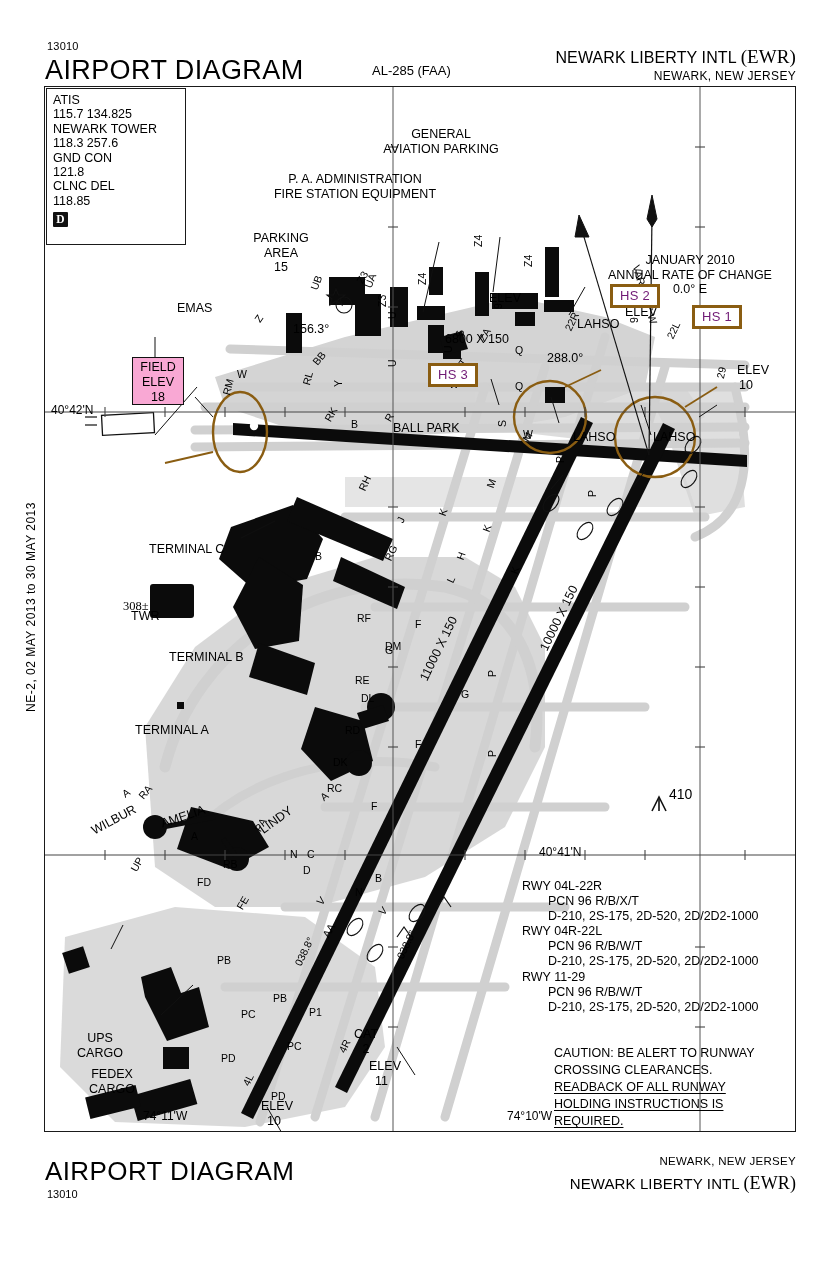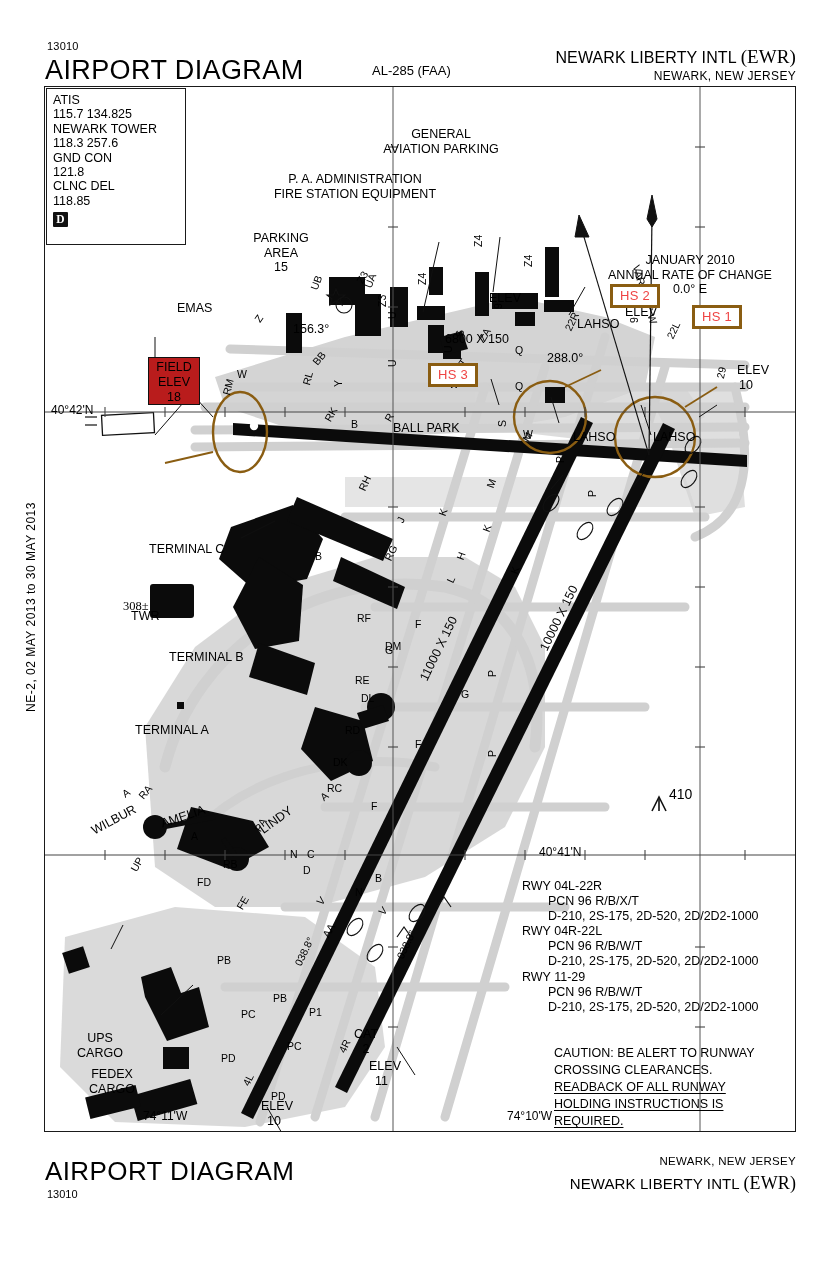--- a/index.html
+++ b/index.html
@@ -32,26 +32,26 @@
   
   .comms { position:absolute; left:46px; top:88px; width:140px; height:157px;
            border:1.3px solid #1a1a1a; background:#fff; padding:4px 0 0 6px;
            font-size:12.5px; line-height:14.4px; z-index:30; }
   .comms div { white-space:nowrap; }
   .dbox { display:inline-block; width:15px; height:15px; background:#111; color:#fff;
           font-family:"Liberation Serif", serif; font-size:11.5px; font-weight:700;
           text-align:center; line-height:15px; margin-top:4px; border-radius:1px;}
 
   
-  .fieldelev { position:absolute; left:148px; top:357px; width:52px; height:48px;
-               border:1.3px solid #111; background:#b91c1c; text-align:center;
+  .fieldelev { position:absolute; left:132px; top:357px; width:52px; height:48px;
+               border:1.3px solid #111; background:#f9a8d4; text-align:center;
                font-size:12.5px; line-height:15px; padding-top:2px; z-index:26;}
 
   
-  .hs { position:absolute; border:3px solid #8a5d12; background:#fff; color:#ef4444;
+  .hs { position:absolute; border:3px solid #8a5d12; background:#fff; color:#701a75;
         font-size:13px; padding:1px 7px 2px; font-weight:400; z-index:28; letter-spacing:.3px;}
 
   
   .t { position:absolute; font-size:12.5px; line-height:14px; white-space:nowrap; }
   .t.sm { font-size:10.5px; }
   .label-blk { position:absolute; font-size:12.5px; line-height:14.5px; text-align:center; }
 
   
   .side { position:absolute; font-size:12px; letter-spacing:.5px; white-space:nowrap; }
   .side.left  { left:-74px; top:600px; transform:rotate(-90deg); transform-origin:center; }

